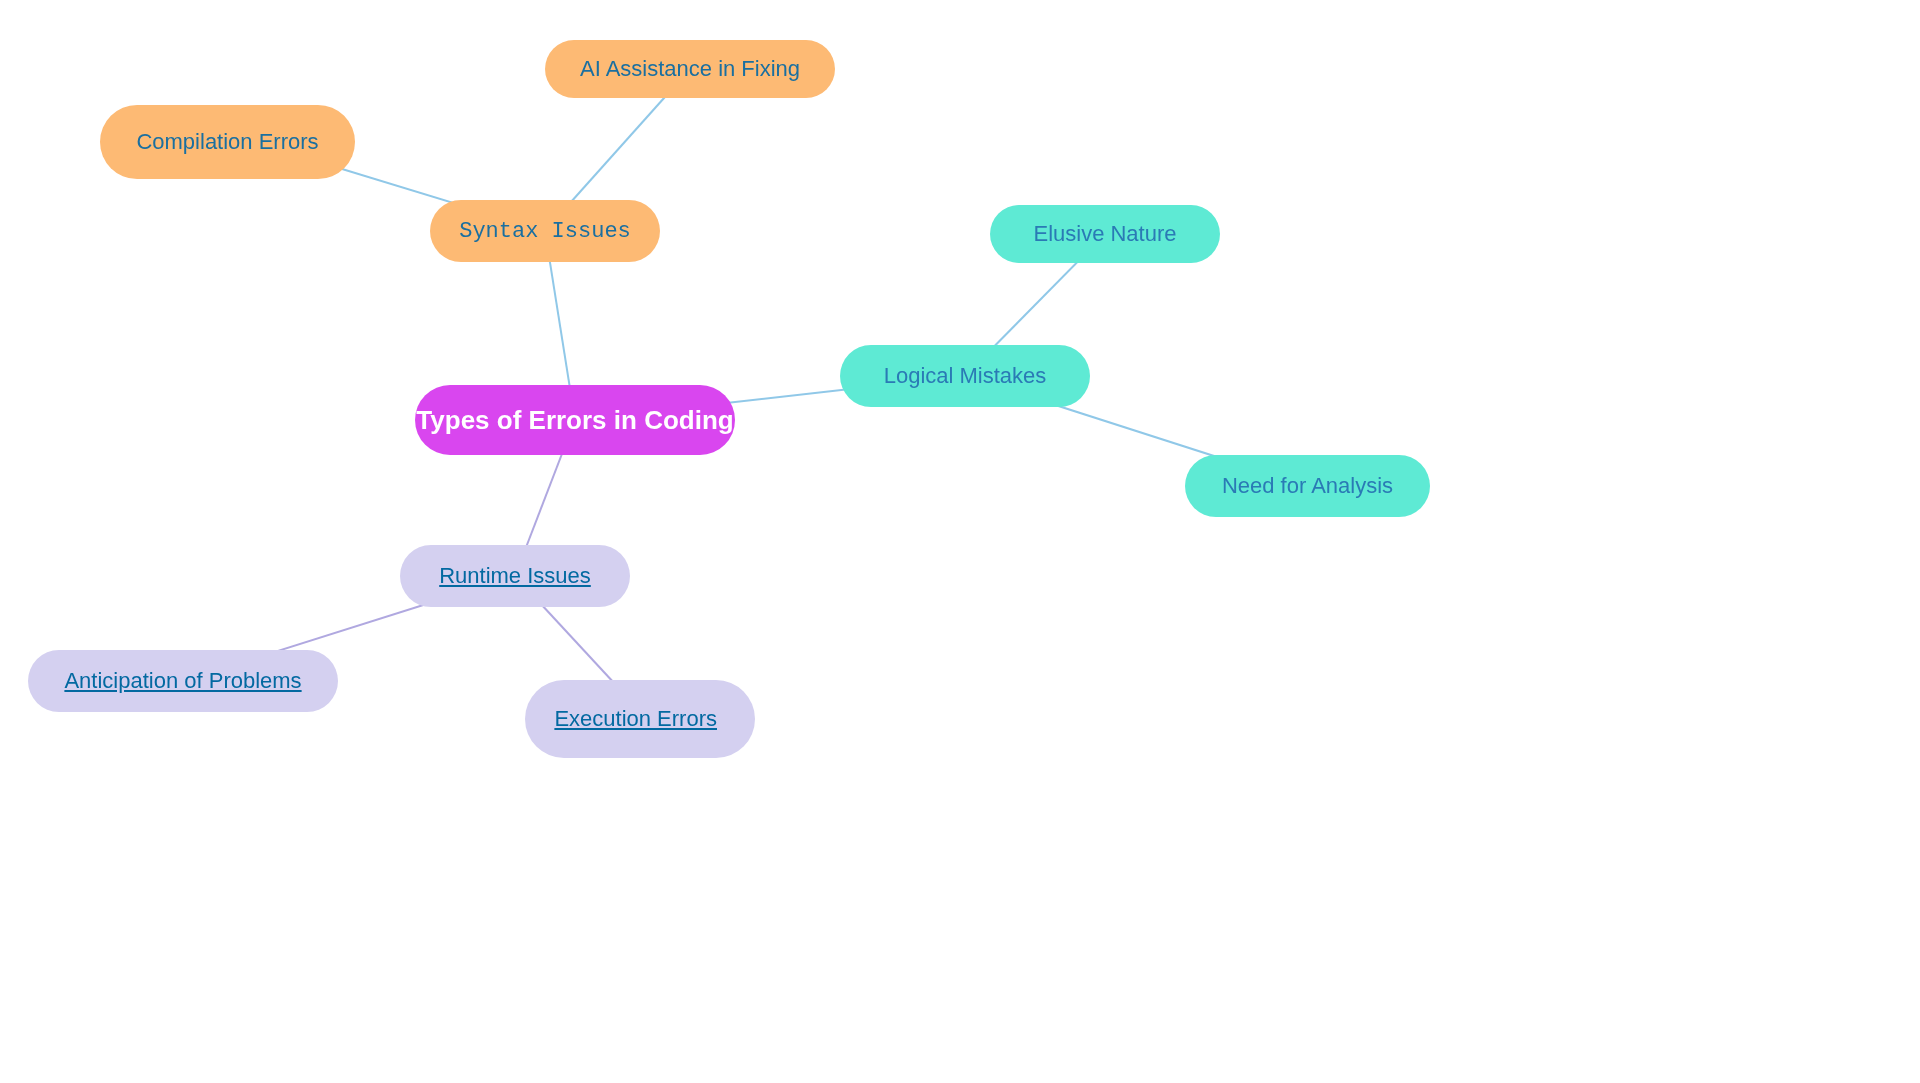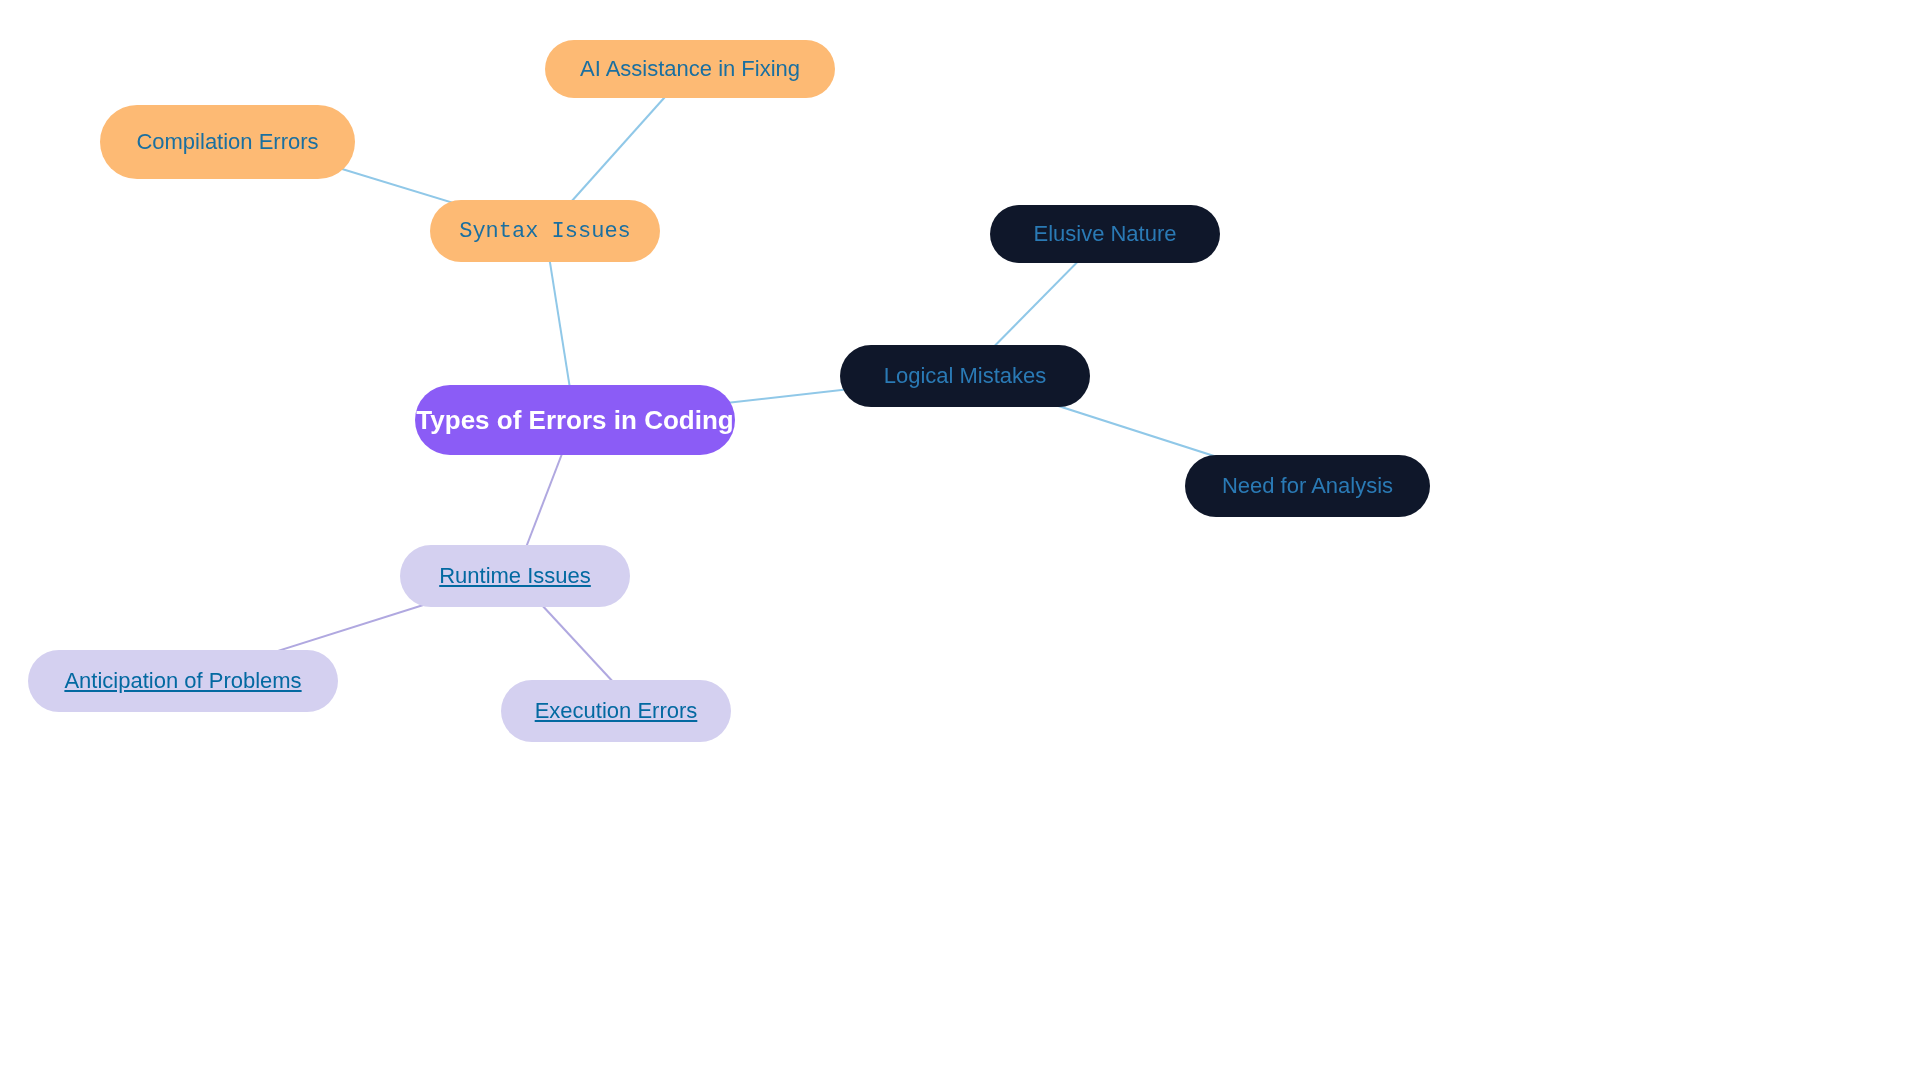--- a/index.html
+++ b/index.html
@@ -24,33 +24,33 @@
       display: flex;
       align-items: center;
       justify-content: center;
       text-align: center;
       font-size: 22px;
       font-weight: 500;
       cursor: default;
       white-space: nowrap;
     }
     .node-center {
-      background: #8b5cf6;
+      background: #d946ef;
       color: #ffffff;
       font-size: 26px;
       font-weight: 600;
       padding: 22px 48px;
     }
     .node-blue {
       background: #fdba74;
       color: #1a6fa0;
       padding: 18px 38px;
     }
     .node-blue-light {
-      background: #0f172a;
+      background: #5eead4;
       color: #2a7ab5;
       padding: 16px 34px;
     }
     .node-purple {
       background: #d4d0f0;
       color: #0369a1;
       padding: 30px 38px;
       text-decoration: underline;
     }
   </style>
@@ -98,15 +98,15 @@
 </div>
 
 <div class="node node-purple" style="left:400px; top:545px; width:230px; height:62px;">
   <span>Runtime Issues</span>
 </div>
 
 <div class="node node-purple" style="left:28px; top:650px; width:310px; height:62px;">
   <span>Anticipation of Problems</span>
 </div>
 
-<div class="node node-purple" style="left:501px; top:680px; width:230px; height:62px;">
+<div class="node node-purple" style="left:525px; top:680px; width:230px; height:78px;justify-content:flex-end;">
   <span>Execution Errors</span>
 </div>
 
 </body></html>

